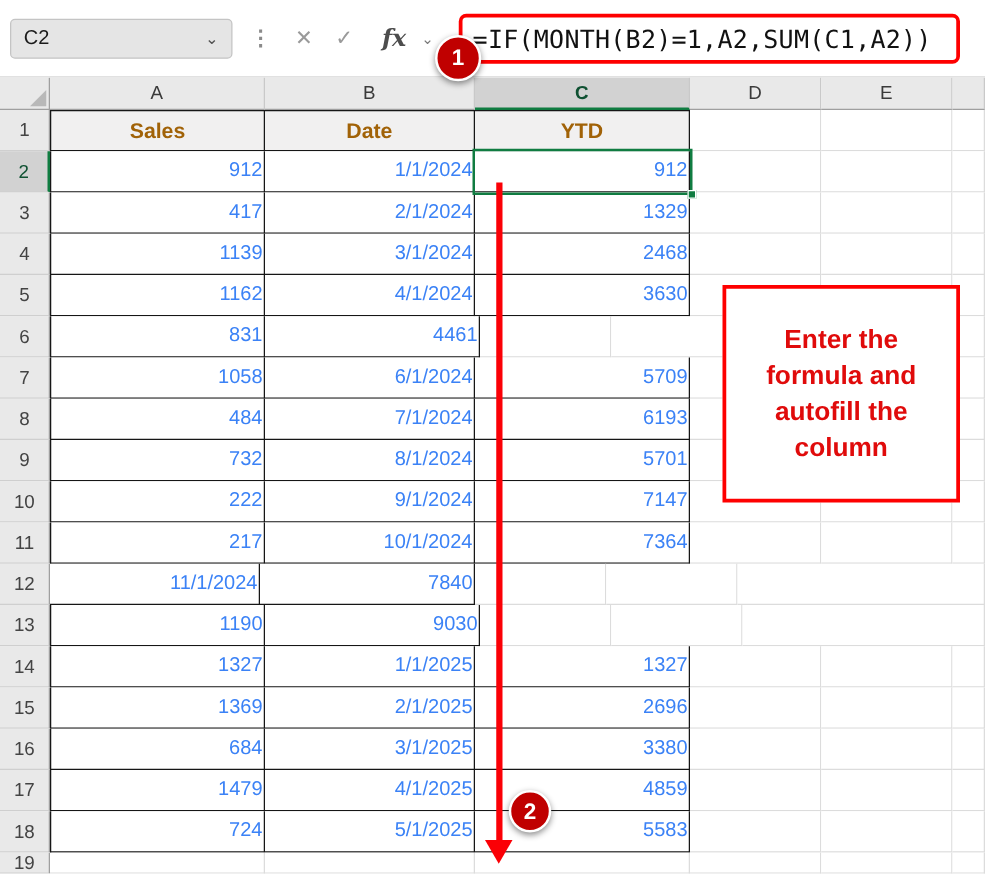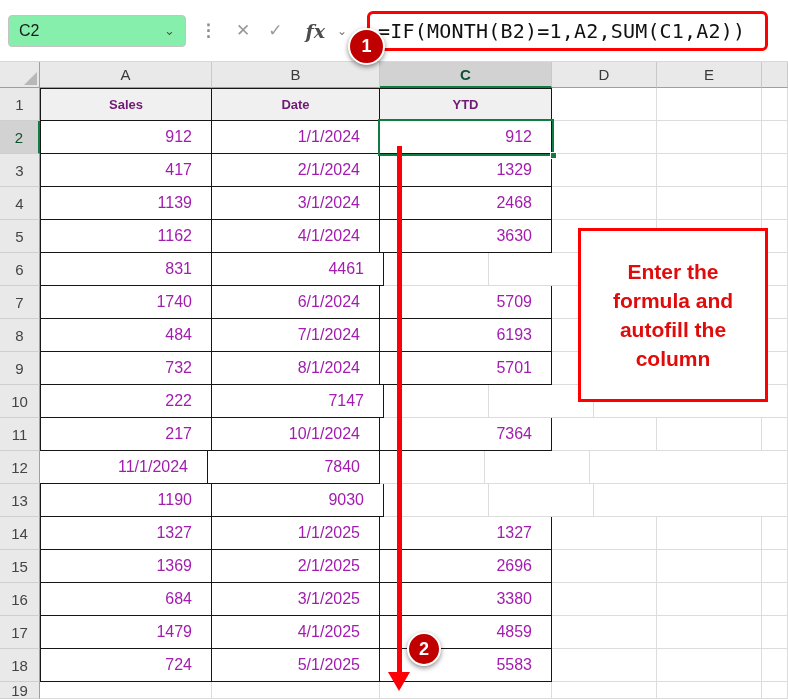--- a/index.html
+++ b/index.html
@@ -2,21 +2,21 @@
 <html><head>
 <meta charset="utf-8">
 <style>
   *{box-sizing:border-box;margin:0;padding:0}
   html,body{width:788px;height:699px}
   body{position:relative;font-family:"Liberation Sans",sans-serif;background:#fff;overflow:hidden}
 
   
   .topbar{position:absolute;left:0;top:0;width:788px;height:62px;background:#fff;
           display:flex;align-items:center;padding-left:8px;border-bottom:1px solid #d8d8d8;z-index:1}
-  .namebox{width:178px;height:32px;border:1px solid #c4c4c4;border-radius:4px;background:#86efac;
+  .namebox{width:178px;height:32px;border:1px solid #c4c4c4;border-radius:4px;background:#e5e5e5;
            display:flex;align-items:center;justify-content:space-between;padding:0 10px;font-size:16px;color:#1a1a1a}
   .nb-chev{color:#555;font-size:13px}
   .dots{margin:0 10px 0 14px;color:#8a8a8a;font-size:17px;font-weight:bold}
   .tb-icon{color:#9a9a9a;font-size:17px;margin:0 9px}
   .fx{font-style:italic;font-family:"DejaVu Serif",serif;font-weight:bold;color:#4d4d4d;font-size:19px;margin-left:14px}
   .fx-chev{color:#777;font-size:12px;margin:0 10px 0 12px}
   .formulabar{flex:1 1 auto;height:40px;margin:0 20px 0 10px;border:3px solid #fe0000;border-radius:6px;
               background:#fff;display:flex;align-items:center;padding-left:8px;overflow:hidden}
   .formula-text{font-family:"DejaVu Sans Mono",monospace;font-size:20px;color:#111;white-space:nowrap;letter-spacing:.2px}
 
@@ -40,22 +40,22 @@
   .ca{width:172px;flex:0 0 172px}
   .cb{width:168px;flex:0 0 168px}
   .cc{width:172px;flex:0 0 172px}
   .cd{width:105px;flex:0 0 105px}
   .ce{width:105px;flex:0 0 105px}
   .cpad{flex:1 1 auto}
 
   .tcell{border-right:1px solid #161616;border-bottom:1px solid #161616;background:#fff;display:flex;align-items:center}
   .tcell.ca{border-left:1px solid #161616}
   .tcell.top{border-top:1px solid #161616}
-  .hcell{background:#f1f0f0;justify-content:center;font-weight:bold;font-size:13px;color:#701a75}
-  .dcell{justify-content:flex-end;padding-right:19px;font-size:16px;color:#a21caf}
+  .hcell{background:#f1f0f0;justify-content:center;font-weight:bold;font-size:17px;color:#a16207}
+  .dcell{justify-content:flex-end;padding-right:1px;font-size:16px;color:#3b82f6}
   .gcell{border-right:1px solid #dcdcdc;border-bottom:1px solid #dcdcdc;background:#fff}
 
   
   .sel-overlay{position:absolute;left:378px;top:119px;width:176px;height:37px;border:2px solid #107c41;z-index:3}
   .fill-handle{position:absolute;right:-5px;bottom:-5px;width:7px;height:7px;background:#107c41;border:1px solid #fff}
 
   .arrow-line{position:absolute;left:397px;top:146px;width:5px;height:528px;background:#fb0006;z-index:4}
   .arrow-head{position:absolute;left:388px;top:672px;width:0;height:0;border-left:11px solid transparent;
               border-right:11px solid transparent;border-top:19px solid #fb0006;z-index:4}
 
@@ -149,21 +149,21 @@
       <div class="row">
         <div class="rownum">6</div>
         <div class="tcell dcell ca">831</div>
         <div class="tcell dcell cc">4461</div>
         <div class="gcell cd"></div>
         <div class="gcell ce"></div>
         <div class="gcell cpad"></div>
       </div>
       <div class="row">
         <div class="rownum">7</div>
-        <div class="tcell dcell ca">1740</div>
+        <div class="tcell dcell ca">1058</div>
         <div class="tcell dcell cb">6/1/2024</div>
         <div class="tcell dcell cc">5709</div>
         <div class="gcell cd"></div>
         <div class="gcell ce"></div>
         <div class="gcell cpad"></div>
       </div>
       <div class="row">
         <div class="rownum">8</div>
         <div class="tcell dcell ca">484</div>
         <div class="tcell dcell cb">7/1/2024</div>
@@ -177,20 +177,21 @@
         <div class="tcell dcell ca">732</div>
         <div class="tcell dcell cb">8/1/2024</div>
         <div class="tcell dcell cc">5701</div>
         <div class="gcell cd"></div>
         <div class="gcell ce"></div>
         <div class="gcell cpad"></div>
       </div>
       <div class="row">
         <div class="rownum">10</div>
         <div class="tcell dcell ca">222</div>
+        <div class="tcell dcell cb">9/1/2024</div>
         <div class="tcell dcell cc">7147</div>
         <div class="gcell cd"></div>
         <div class="gcell ce"></div>
         <div class="gcell cpad"></div>
       </div>
       <div class="row">
         <div class="rownum">11</div>
         <div class="tcell dcell ca">217</div>
         <div class="tcell dcell cb">10/1/2024</div>
         <div class="tcell dcell cc">7364</div>

